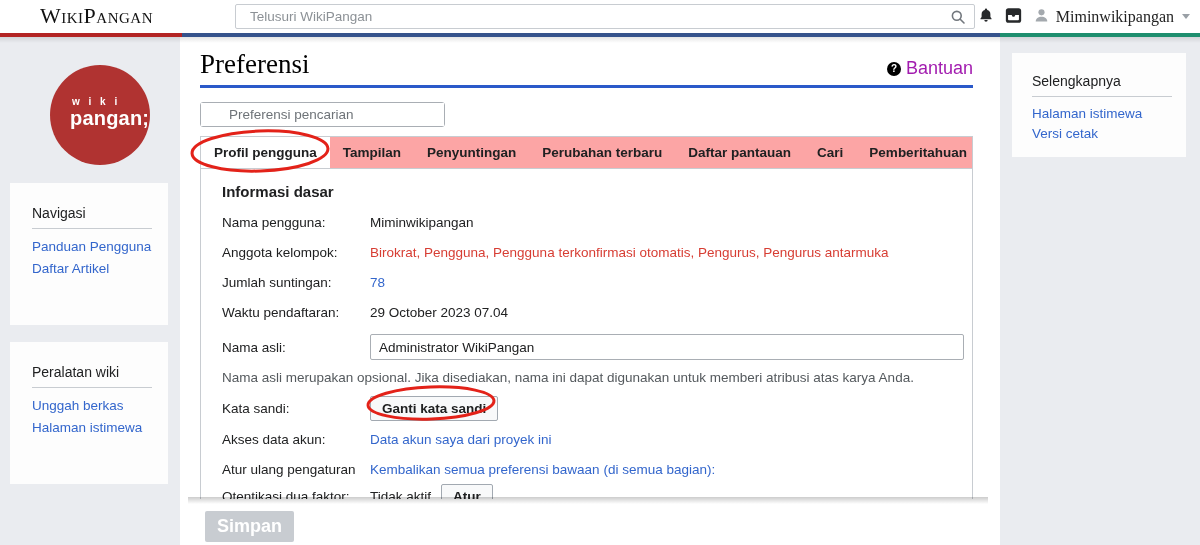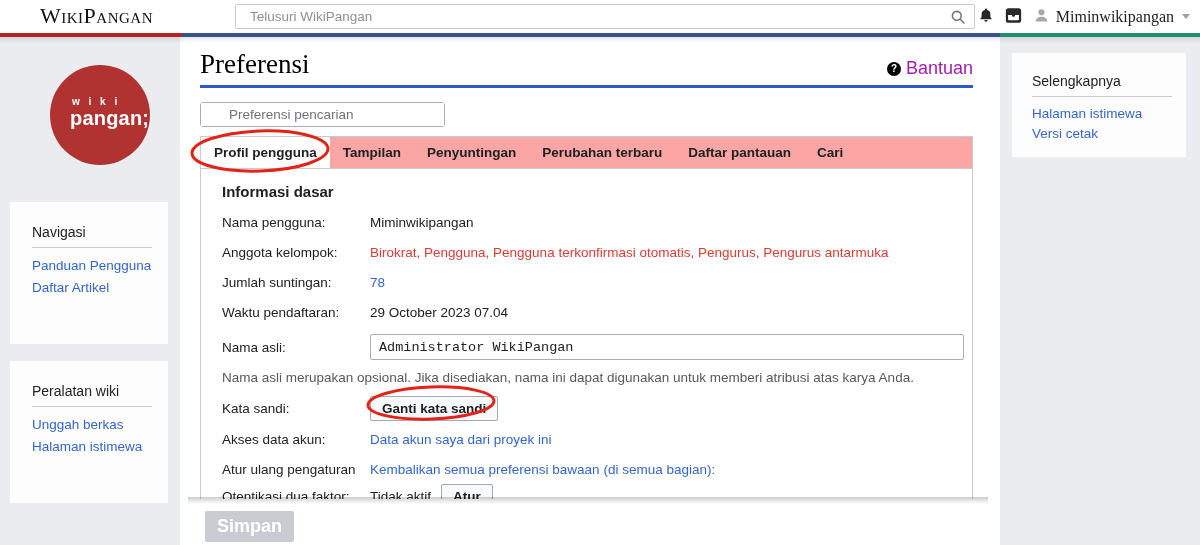--- a/index.html
+++ b/index.html
@@ -33,21 +33,21 @@
 
   
   #left-col  { position:absolute; left:0;     top:37px; width:180px; height:508px; background:#eaecf0; }
   #right-col { position:absolute; left:1000px; top:37px; width:200px; height:508px; background:#eaecf0; }
 
   #logo-circle { position:absolute; left:50px; top:28px; width:100px; height:100px; border-radius:50%;
     background:#b03331; color:#fff; }
   .logo-l1 { position:absolute; left:22px; top:31px; font-size:10px; letter-spacing:3px; font-weight:bold; }
   .logo-l2 { position:absolute; left:20px; top:42px; font-size:20px; font-weight:bold; letter-spacing:.2px; }
 
-  .side-box { position:absolute; background:#fdfdfd; width:158px; left:10px; padding:22px 14px 14px 22px;margin-top:19px; }
+  .side-box { position:absolute; background:#fdfdfd; width:158px; left:10px; padding:22px 14px 14px 22px; }
   .side-box h3 { font-size:14px; font-weight:normal; color:#202122; padding-bottom:7px;
     border-bottom:1px solid #c8ccd1; margin-bottom:10px; margin-right:2px; }
   .side-link { display:block; color:#36c; margin:7px 0; text-decoration:none; cursor:pointer; }
   #nav-box   { top:146px; height:142px; }
   #tools-box { top:305px; height:142px; }
 
   #more-box { position:absolute; left:12px; top:16px; width:174px; height:104px;
     background:#fdfdfd; padding:20px 14px 12px 20px; }
   #more-box h3 { font-size:14px; font-weight:normal; color:#202122; padding-bottom:7px;
     border-bottom:1px solid #c8ccd1; margin-bottom:9px; }
@@ -80,21 +80,21 @@
 
   .panel { width:773px; height:330px; border-left:1px solid #c8ccd1; border-right:1px solid #c8ccd1;
     overflow:hidden; padding:14px 0 0 21px; background:#fff; }
   .panel h4 { font-size:15px; margin-bottom:14px; }
   .row { display:flex; align-items:center; margin-bottom:13px; min-height:17px; }
   .row .lbl { width:148px; flex:none; color:#202122; }
   .val { color:#202122; }
   a.blue, .blue { color:#36c; text-decoration:none; cursor:pointer; }
   .redlinks { color:#d73d33; }
   .text-input { width:594px; height:26px; border:1px solid #a9aeb4; border-radius:2px; padding:0 8px;
-    font-size:13.5px; color:#202122; font-family:Liberation Mono, monospace; }
+    font-size:13.5px; color:#202122; font-family:Liberation Sans, sans-serif; }
   .row.tall { margin-bottom:10px; }
   .help-note { color:#54595d; margin-bottom:11px; width:740px; }
   .btn { display:inline-block; background:#f8f9fa; border:1px solid #a2a9b1; border-radius:2px;
     font-weight:bold; font-size:13.5px; color:#202122; padding:4px 11px; cursor:pointer; }
   .status-txt { margin-right:10px; }
 
   #panel-shadow { position:absolute; left:188px; top:497px; width:800px; height:7px; z-index:3;
     background:linear-gradient(rgba(0,0,0,.20), rgba(0,0,0,0)); }
 
   #save-btn { position:absolute; left:205px; top:511px; background:#c8ccd1; color:#fff; font-weight:bold;
@@ -198,20 +198,21 @@
       <input type="text" placeholder="Preferensi pencarian" style="">
     </div>
 
     <div class="tab-bar">
       <div class="tab active">Profil pengguna</div>
       <div class="tab">Tampilan</div>
       <div class="tab">Penyuntingan</div>
       <div class="tab">Perubahan terbaru</div>
       <div class="tab">Daftar pantauan</div>
       <div class="tab">Cari</div>
+      <div class="tab">Pemberitahuan</div>
     </div>
 
     <div class="panel">
       <h4>Informasi dasar</h4>
 
       <div class="row">
         <span class="lbl">Nama pengguna:</span>
         <span class="val">Miminwikipangan</span>
       </div>
 

